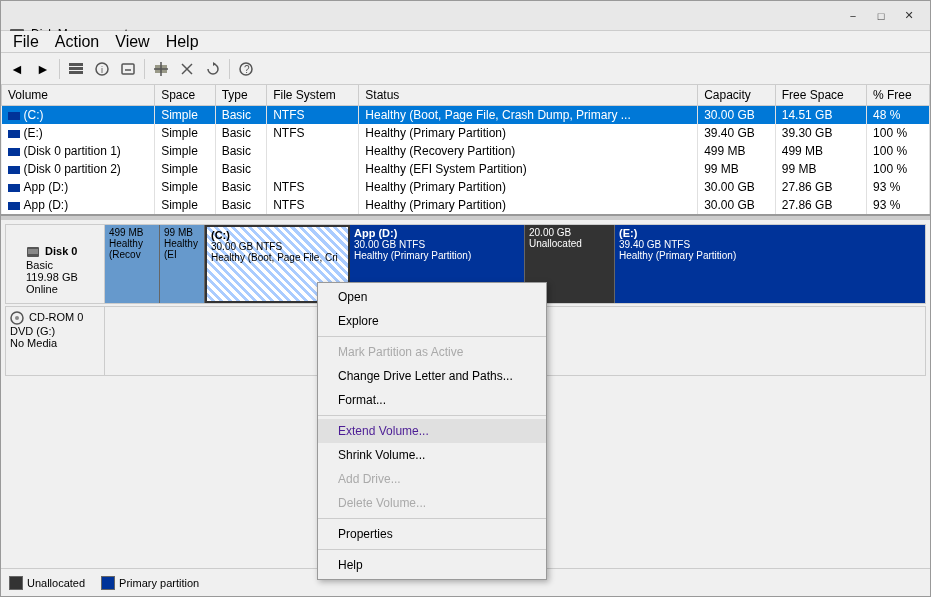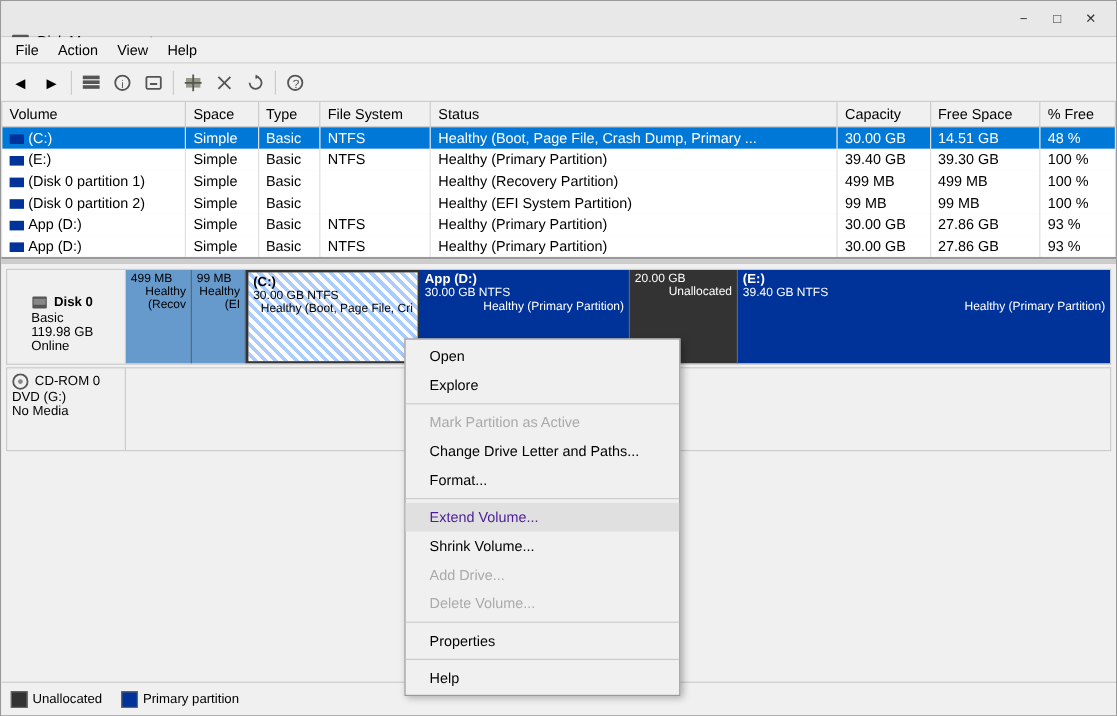--- a/index.html
+++ b/index.html
@@ -68,21 +68,21 @@
       border-bottom: 1px solid #ccc;
       display: flex;
       padding: 2px 4px;
       height: 22px;
       align-items: center;
     }
 
     .menu-item {
       padding: 2px 8px;
       cursor: pointer;
-      font-size: 12px;
+      font-size: 16px;
     }
 
     
     .toolbar {
       background: #f0f0f0;
       border-bottom: 1px solid #ccc;
       display: flex;
       padding: 3px 4px;
       gap: 2px;
       height: 32px;
@@ -227,21 +227,21 @@
     }
 
     .partition.primary-e {
       background: #003399;
       color: white;
       flex: 1;
     }
 
     .partition-name { font-weight: bold; font-size: 11px; }
     .partition-size { font-size: 10px; }
-    .partition-status { font-size: 10px; text-align: right; }
+    .partition-status { font-size: 10px; }
 
     .cdrom-row {
       display: flex;
       height: 70px;
     }
 
     .cdrom-label {
       width: 100px;
       min-width: 100px;
       background: #f0f0f0;
@@ -282,21 +282,21 @@
       height: 14px;
       border: 1px solid #666;
     }
 
     .legend-unallocated { background: #333; }
     .legend-primary { background: #003399; }
 
     
     .context-menu {
       position: absolute;
-      left: 337px;
+      left: 317px;
       top: 282px;
       width: 230px;
       background: #f0f0f0;
       border: 1px solid #999;
       box-shadow: 2px 2px 6px rgba(0,0,0,0.3);
       z-index: 1000;
       padding: 2px 0;
     }
 
     .ctx-item {

